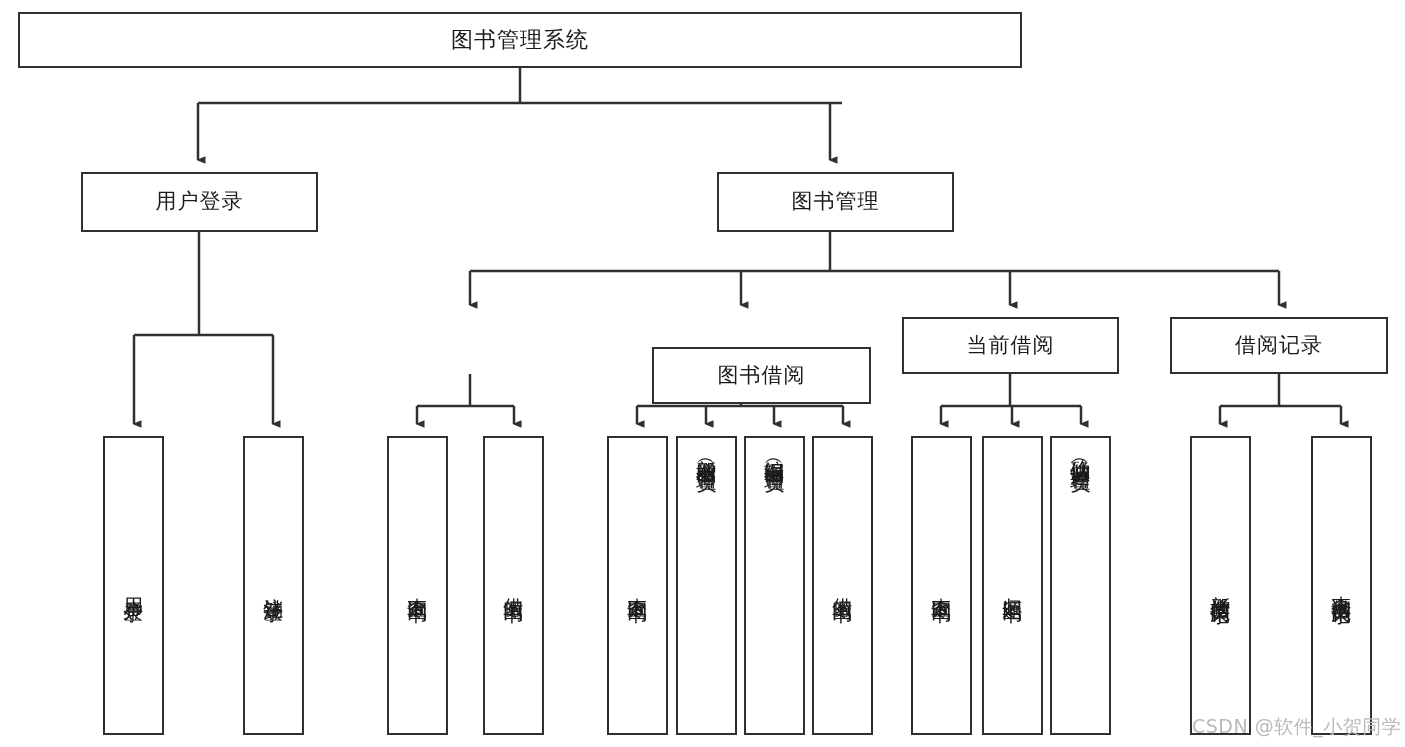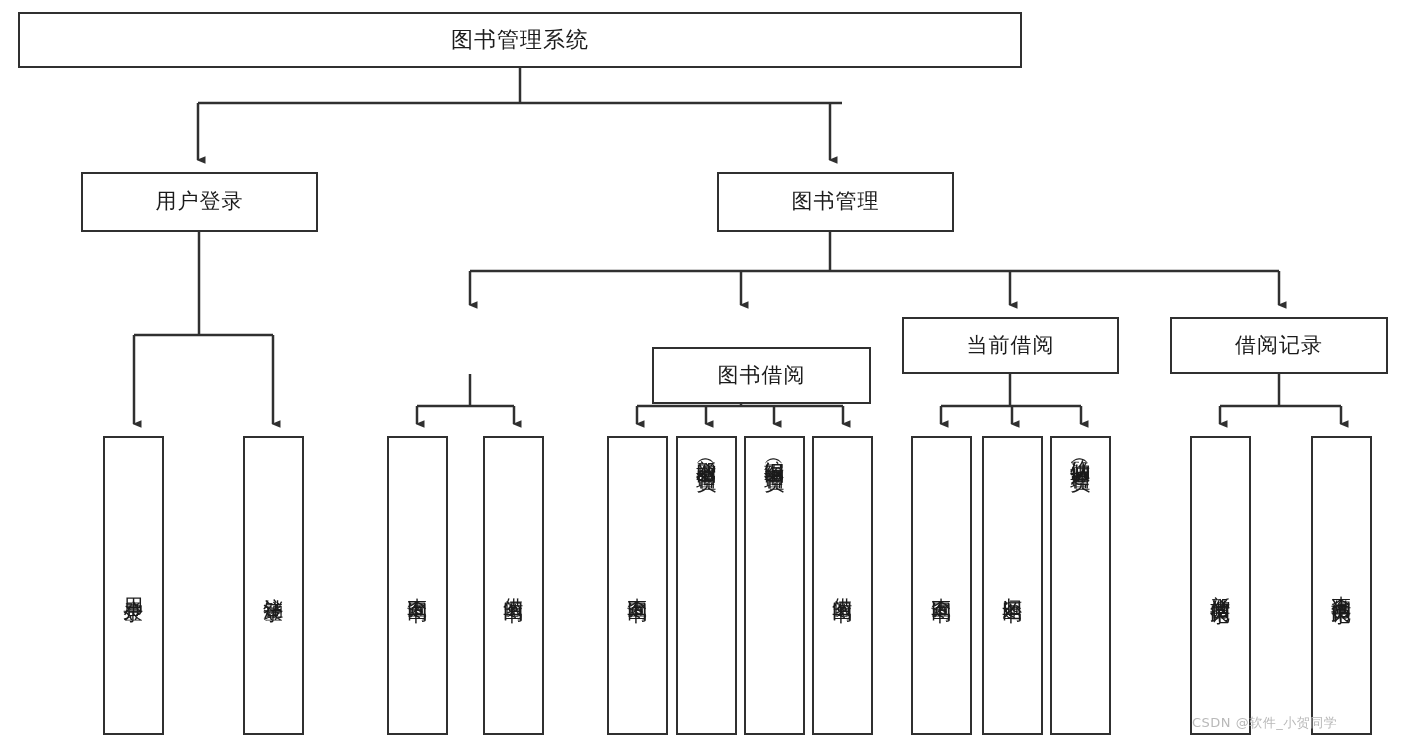--- a/index.html
+++ b/index.html
@@ -59,21 +59,21 @@
     white-space: nowrap;
     text-align: center;
     display: block;
   }
   .node.vertical.align-mid {
     align-items: center;
     padding-top: 0;
   }
   .watermark {
     position: absolute;
-    font-size: 13px;
+    font-size: 19px;
     color: #b9b9b9;
     letter-spacing: 0.5px;
     white-space: nowrap;
     user-select: none;
   }
 </style>
 </head>
 <body>
 
 <div id="diagram-canvas">

